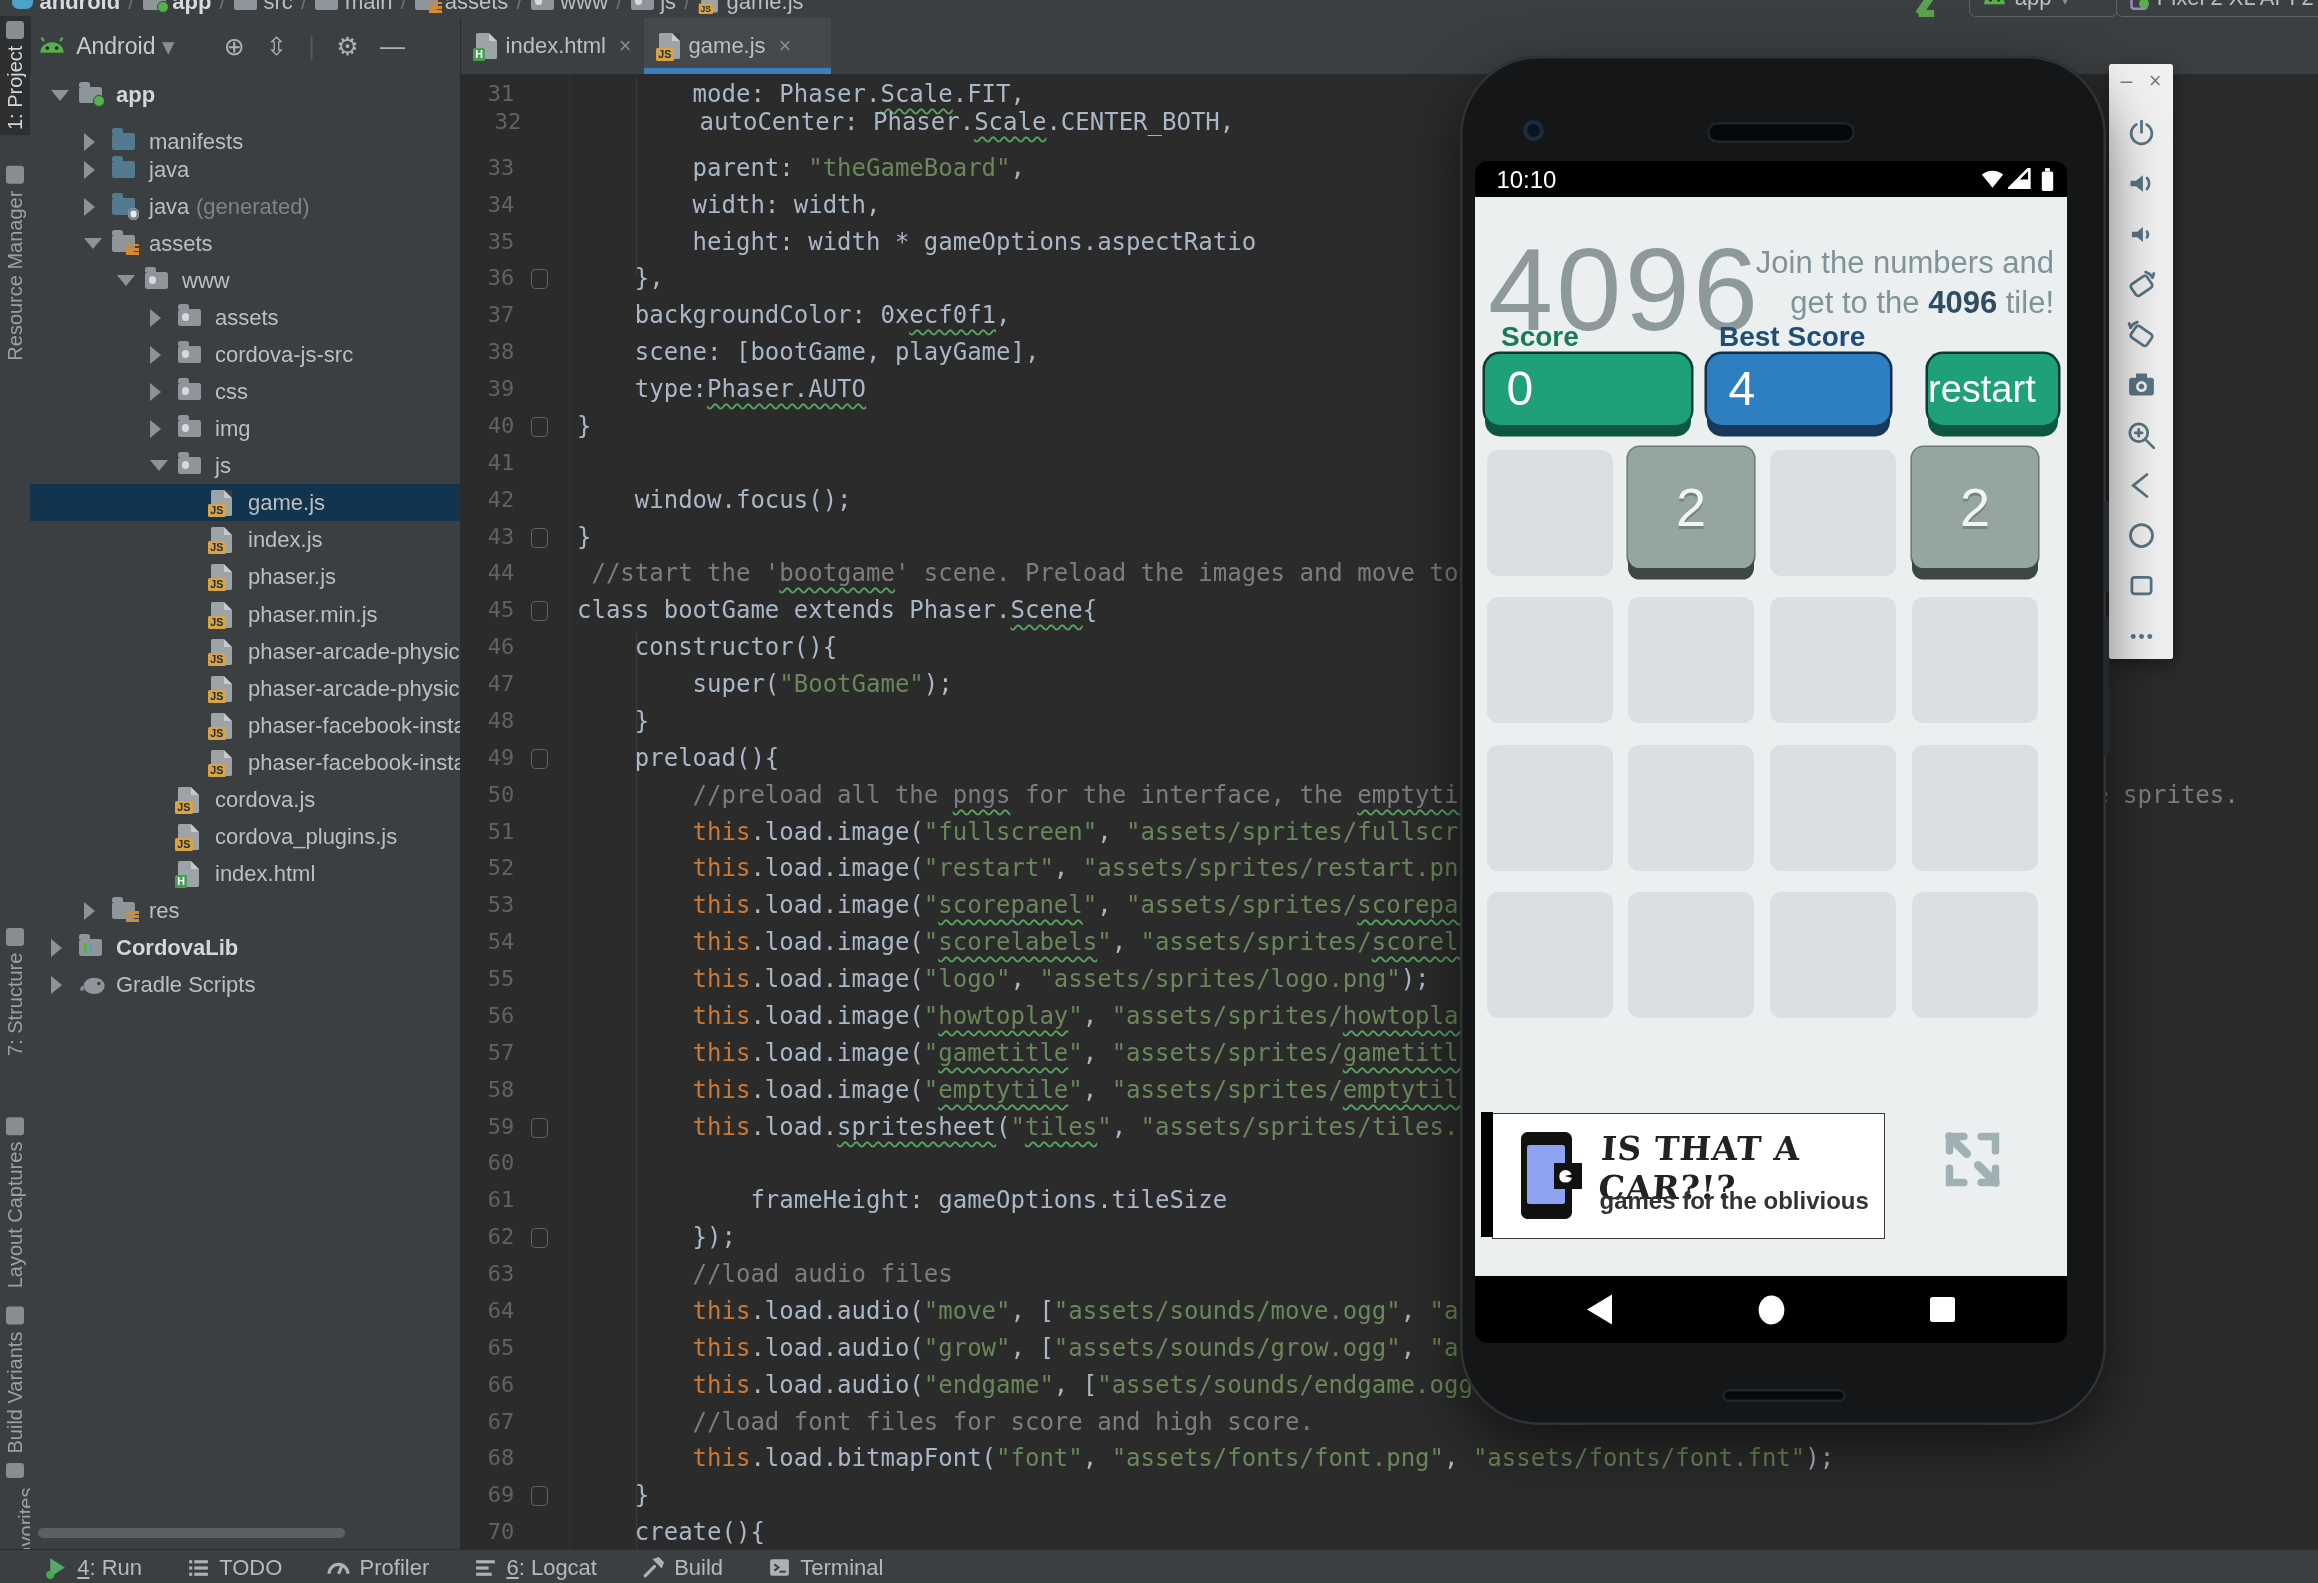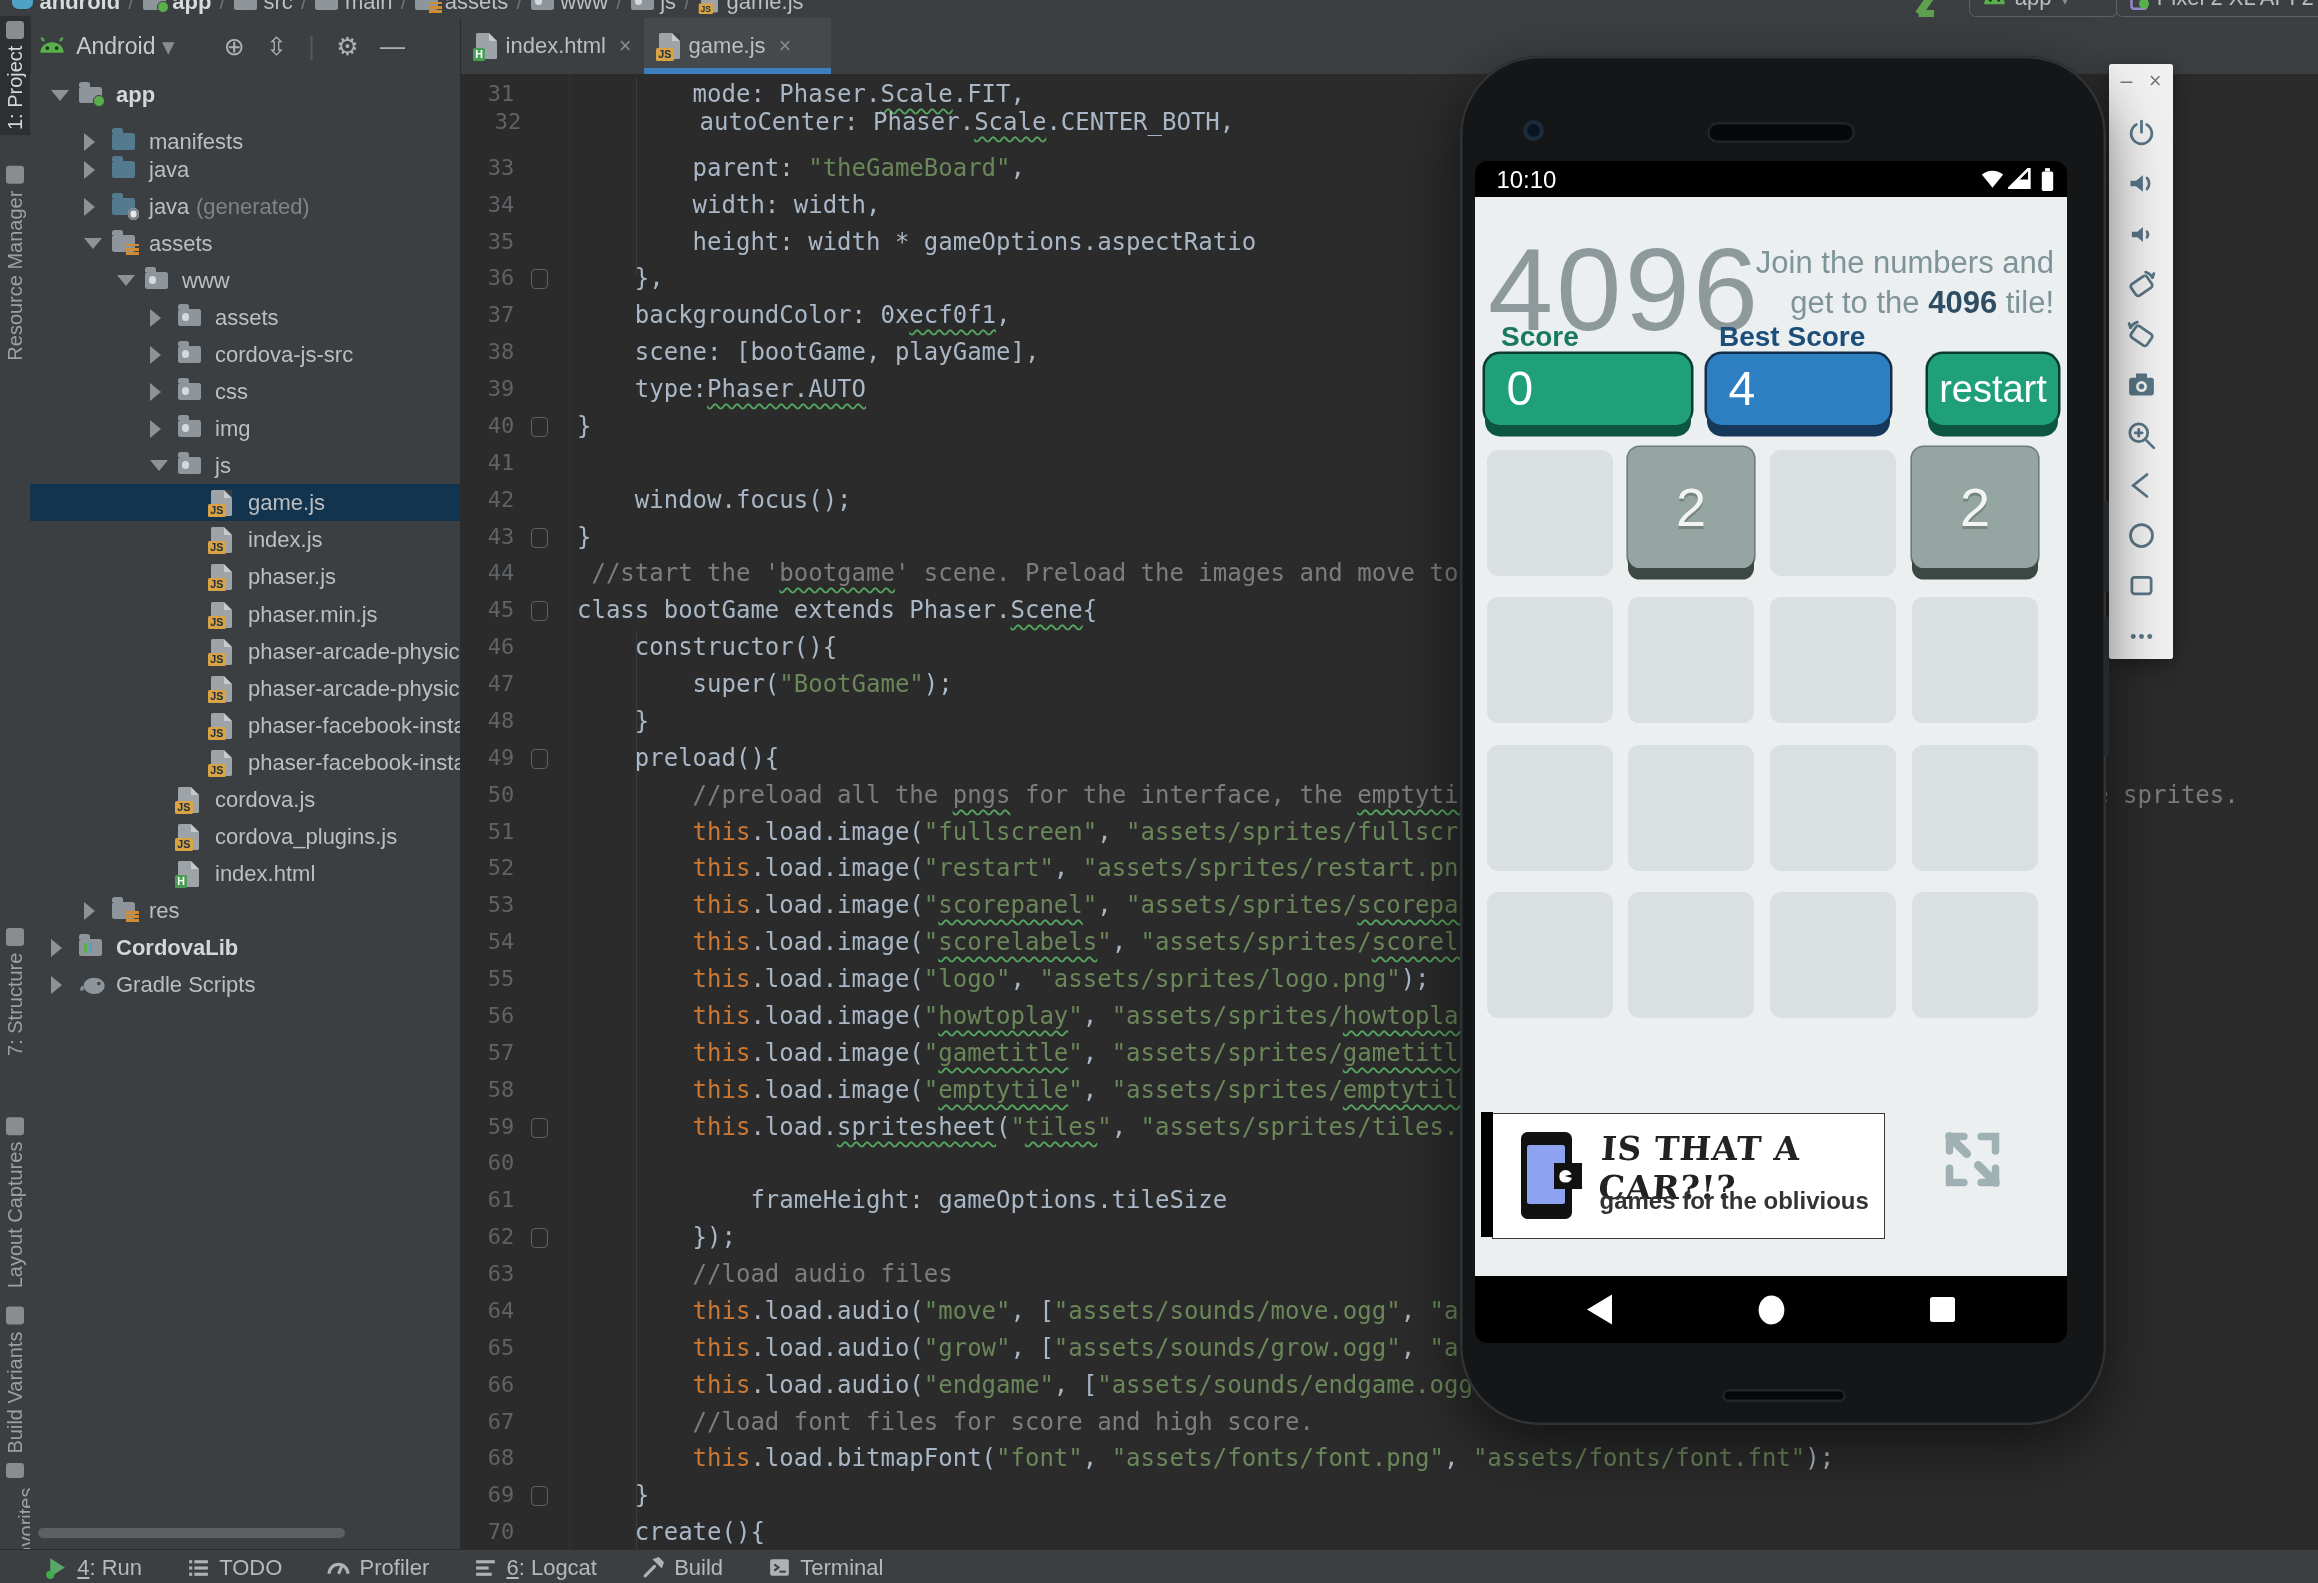--- a/index.html
+++ b/index.html
@@ -94,21 +94,21 @@
 
   #glogo{position:absolute;left:13px;top:25px;font-size:117px;font-weight:500;color:#8d999a;letter-spacing:3.3px;}
   #gsub{position:absolute;right:13px;top:46px;text-align:right;font-size:31px;line-height:40px;color:#7e9499;}
   #gsub b{color:#2e4d63;font-weight:bold;}
   .sclab{position:absolute;top:124px;font-size:28px;font-weight:bold;}
   .panel3d{position:absolute;top:157px;height:71px;border-radius:15px;color:#fff;font-size:48px;}
   .panel3d .val{position:absolute;left:21.4px;top:6.6px;}
   #scorepanel{left:10px;width:206px;background:#1fa078;box-shadow:0 11.5px 0 #0d5741,0 0 0 2.5px #0a3c2e;}
   #bestpanel{left:232px;width:183px;background:#2e7ec2;box-shadow:0 11.5px 0 #16395b,0 0 0 2.5px #122f4c;}
   #restartbtn{left:453px;width:130px;background:#1fa078;box-shadow:0 11.5px 0 #0d5741,0 0 0 2.5px #0a3c2e;
-     display:flex;align-items:center;justify-content:center;font-size:38px;color:#fff;}
+     display:flex;align-items:center;font-size:38px;color:#fff;}
   .cell{position:absolute;width:126px;height:126px;border-radius:11.5px;background:#dadfe1;}
   .cell.t2{background:#94a5a2;box-shadow:0 11.5px 0 #3d4845,0 0 0 1.6px #6d7b79;height:121px;margin-top:-3.3px;
      display:flex;align-items:center;justify-content:center;font-size:54px;color:#f2f4f4;text-shadow:0 2.5px 0 #76857f;}
   #banner{position:absolute;left:16.5px;top:916px;width:391px;height:124px;background:#fff;border:1.6px solid #3a3a3a;}
   #banner .lbar{position:absolute;left:-11.5px;top:-1.6px;width:11.5px;height:125px;background:#000;}
   #btitle{position:absolute;left:107px;top:15px;font-size:33px;font-weight:bold;color:#222;letter-spacing:0.8px;font-family:"DejaVu Serif",serif;transform:skewX(-4deg);}
   #bsub{position:absolute;left:107px;top:73px;font-size:24px;font-weight:bold;color:#333;}
   #blogo{position:absolute;left:28px;top:18px;width:51px;height:87px;background:#111;border-radius:6.6px;}
   #blogo .scr{position:absolute;left:6.6px;top:13px;width:38px;height:59px;background:#8da2f0;border-radius:2.5px;}
   #blogo .pk{position:absolute;right:-10px;top:31px;width:28px;height:26px;background:#111;}

